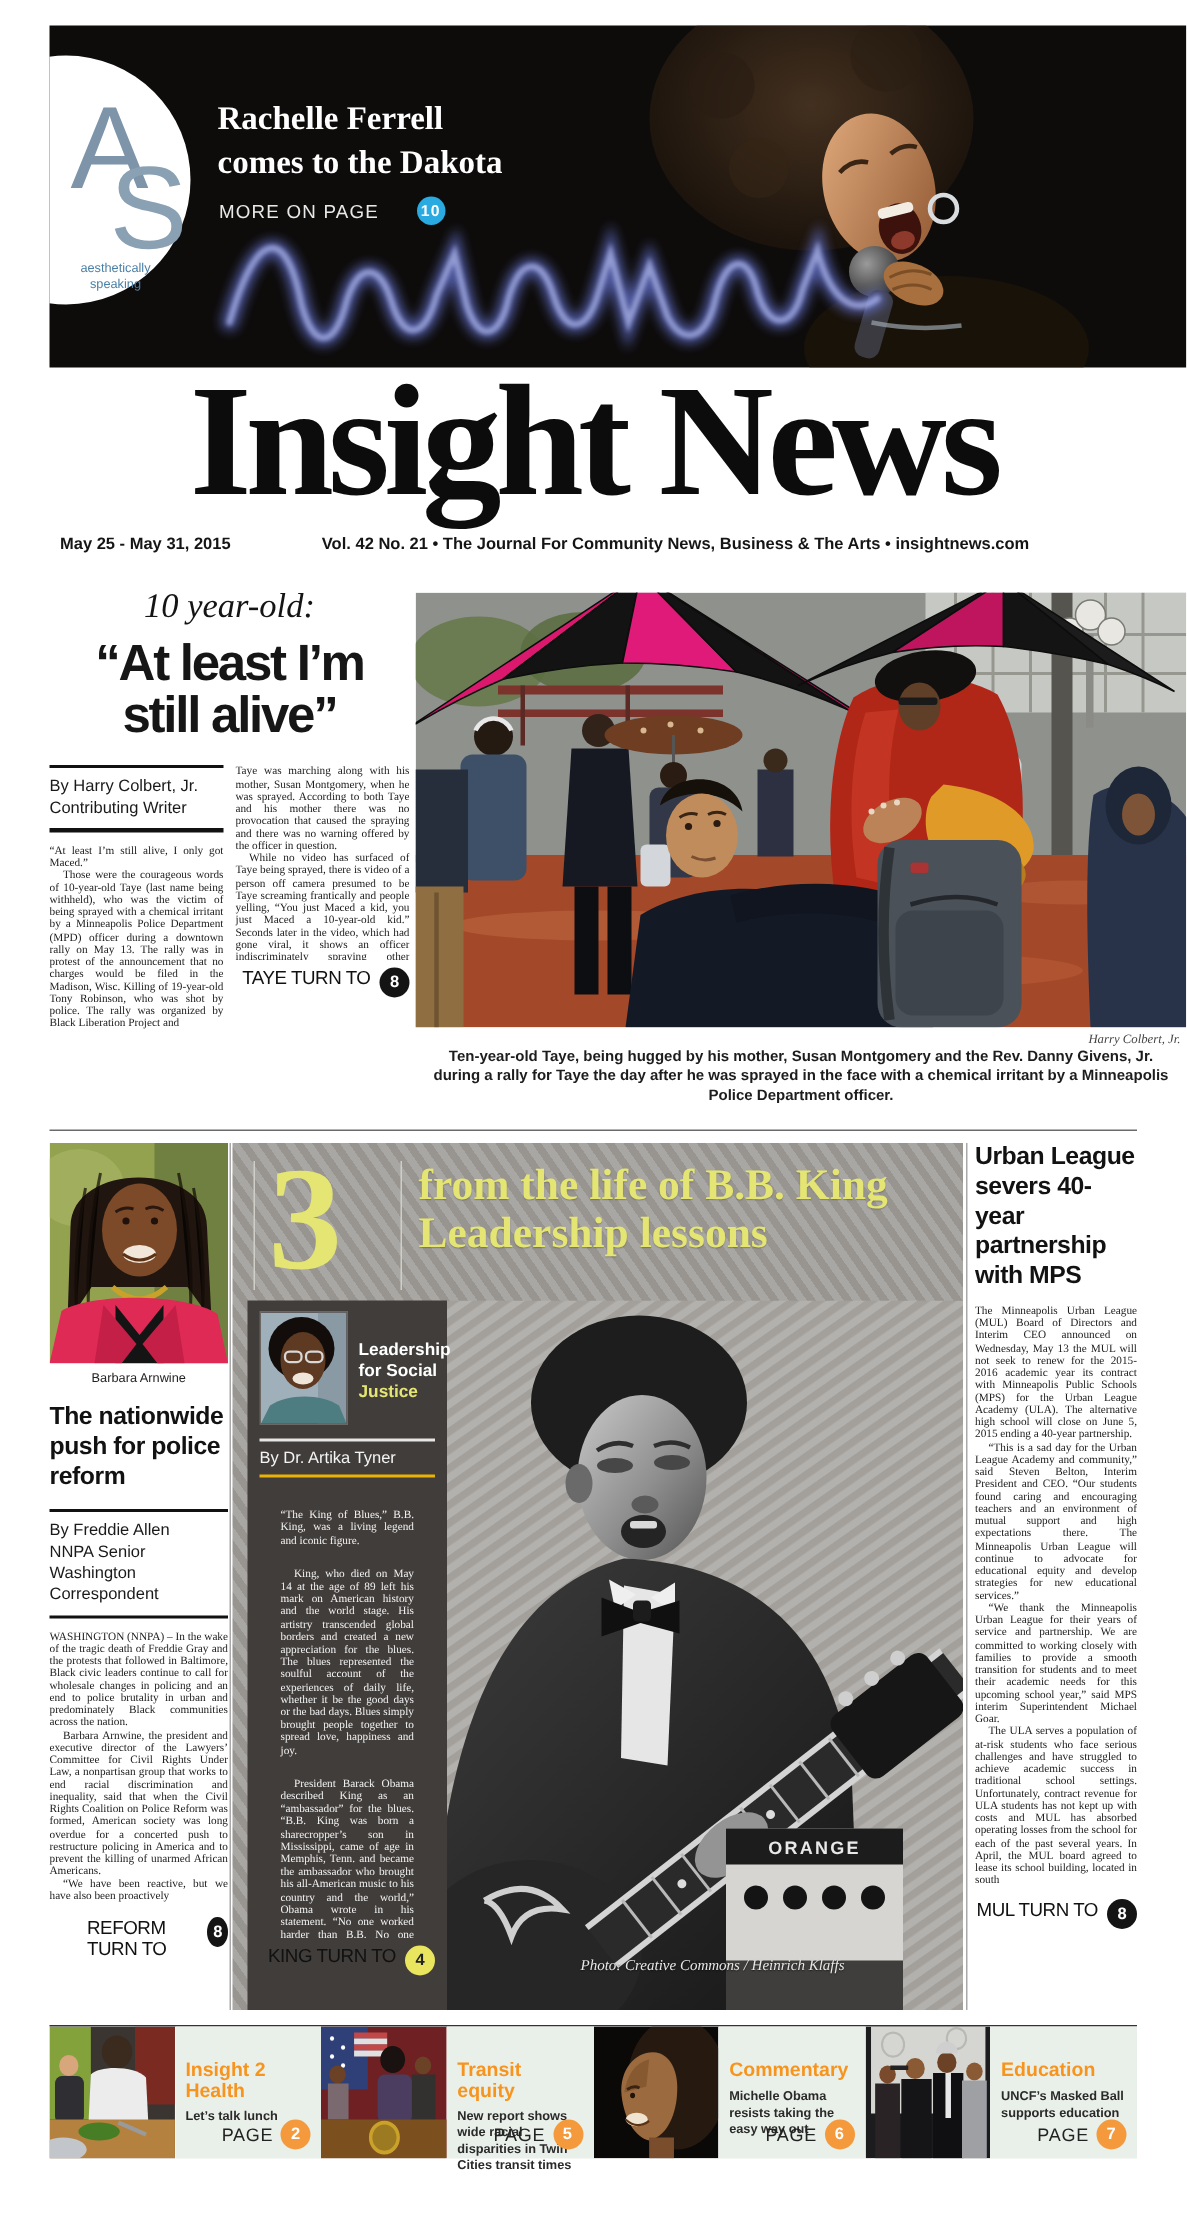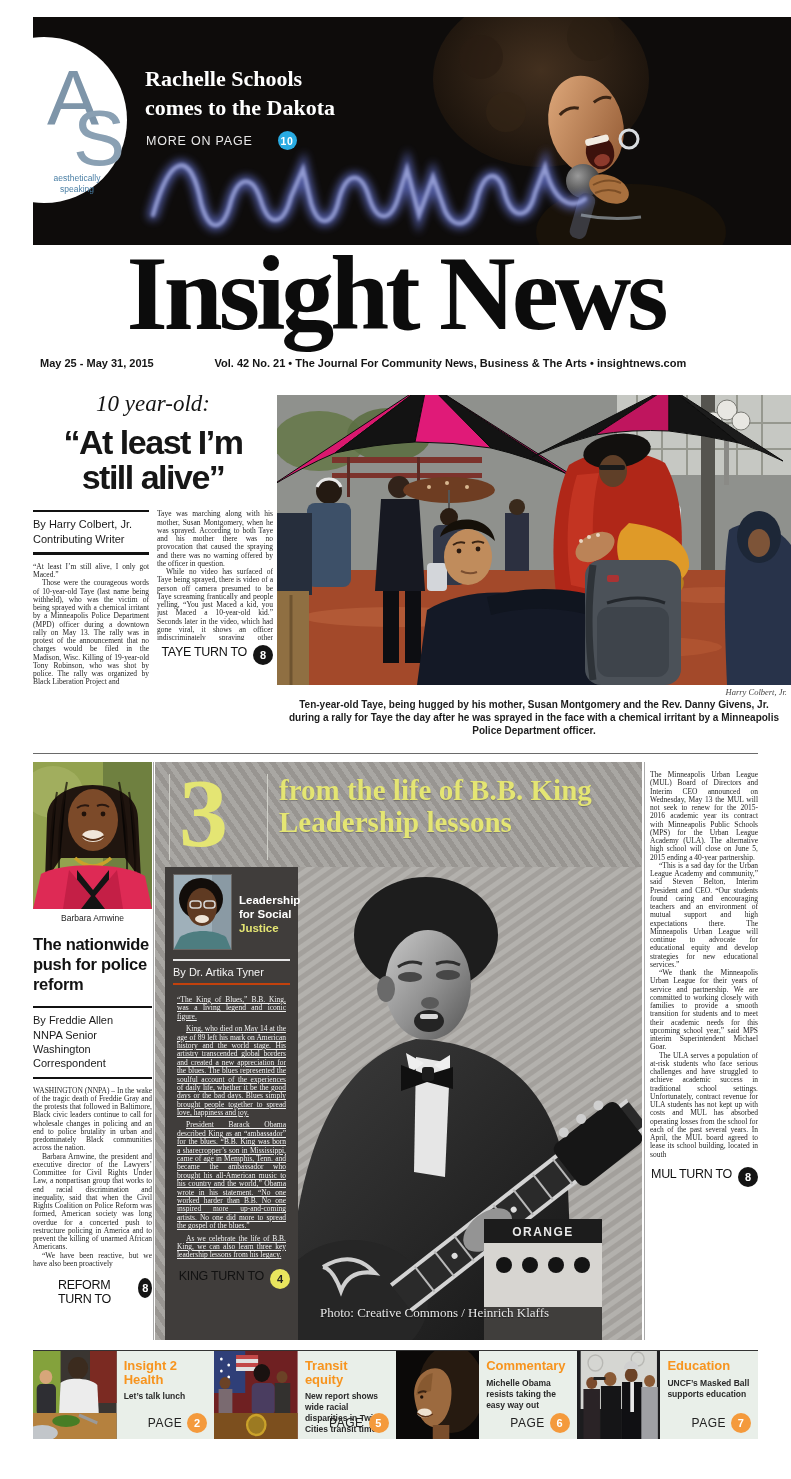--- a/index.html
+++ b/index.html
@@ -73,42 +73,42 @@
   .feature-number{position:absolute;left:24px;top:2px;font-family:"Liberation Serif",serif;font-weight:700;
                   font-size:98px;line-height:1;color:#e4e573;}
   .feature-headline{position:absolute;left:124px;top:12px;font-family:"Liberation Serif",serif;font-weight:700;
                     font-size:29px;line-height:1.12;color:#e4e573;text-shadow:0 1px 1px rgba(0,0,0,.25);}
   .feature-panel{position:absolute;left:10px;top:105px;width:133px;height:473px;background:#403d3b;
                  padding:7px 8px;box-sizing:border-box;color:#fff;}
   .panel-top{display:flex;gap:7px;}
   .series-label{font-family:"Liberation Sans",sans-serif;font-weight:700;font-size:11.5px;line-height:1.2;
                 color:#fff;padding-top:20px;}
   .series-label .justice{color:#e4e573;}
-  .panel-byline{border-top:2px solid #e6e6e6;border-bottom:2px solid #c2410c;padding:5px 0;
+  .panel-byline{border-top:2px solid #e6e6e6;border-bottom:2px solid #eab308;padding:5px 0;
                 font-family:"Liberation Sans",sans-serif;font-size:11px;margin:9px 0 7px;color:#f4f4f4;}
-  .panel-body p{margin:4px;font-size:7.5px;line-height:1.12;text-align:justify;color:#f2f2f2;text-decoration:underline;}
+  .panel-body p{margin:14px;font-size:7.5px;line-height:1.12;text-align:justify;color:#f2f2f2;}
   .panel-body p + p{text-indent:9px;}
   .panel-body{max-height:300px;overflow:hidden;}
   .king-photo{position:absolute;left:143px;top:105px;width:344px;height:473px;}
   .amp-label{position:absolute;left:329px;top:459px;width:118px;height:22px;display:flex;align-items:center;
              justify-content:center;font-family:"Liberation Sans",sans-serif;font-weight:700;font-size:12px;
              letter-spacing:1.5px;color:#e9e9e9;}
-  .king-credit{position:absolute;left:165px;top:543px;width:310px;
-               font-size:13px;color:#e8e8e8;text-shadow:0 1px 1px rgba(0,0,0,.6);}
+  .king-credit{position:absolute;left:165px;top:543px;width:310px;text-align:center;font-style:italic;
+               font-size:10px;color:#e8e8e8;text-shadow:0 1px 1px rgba(0,0,0,.6);}
 
   
   .mul{position:absolute;left:650px;top:762px;width:108px;}
   .mul-body{margin-top:9px;}
   .mul .turn-row{margin-top:8px;}
 
   
   .teasers{position:absolute;left:33px;top:1350px;width:725px;height:88px;display:flex;border-top:1px solid #333;}
   .t-photo{flex:1;position:relative;overflow:hidden;}
   .t-photo svg{display:block;width:100%;height:100%;}
-  .t-box{flex:1;background:#e9efe9;padding:8px 7px;position:relative;font-family:"Liberation Sans",sans-serif;box-sizing:border-box;}
+  .t-box{flex:1;background:#e9efe9;padding:22px 7px;position:relative;font-family:"Liberation Sans",sans-serif;box-sizing:border-box;}
   .t-title{color:#f7941e;font-weight:700;font-size:13px;line-height:1.05;}
   .t-blurb{font-size:8.5px;line-height:1.3;margin-top:5px;color:#2a2a2a;font-weight:700;}
   .t-page{position:absolute;right:7px;bottom:6px;display:flex;align-items:center;gap:5px;
           font-size:12px;color:#222;letter-spacing:.5px;}
   .fill-svg{display:block;width:100%;height:100%;}
 </style>
 </head>
 <body>
 
 <div class="page">
@@ -157,21 +157,21 @@
     </svg>
     <div class="banner-circle">
       <span class="logo-a">A</span>
       <span class="logo-s">S</span>
       <div class="logo-tagline">
         <div>aesthetically</div>
         <div>speaking</div>
       </div>
     </div>
     <div class="banner-headline">
-      <div>Rachelle Schools</div>
+      <div>Rachelle Ferrell</div>
       <div>comes to the Dakota</div>
     </div>
     <div class="banner-more">
       <span>MORE ON PAGE</span>
       <span class="badge blue">10</span>
     </div>
   </div>
 
   <div class="masthead-title">Insight News</div>
   <div class="masthead-meta">
@@ -458,20 +458,21 @@
         <p>As we celebrate the life of B.B. King, we can also learn three key leadership lessons from his legacy.</p>
       </div>
       <div class="turn-row">
         <span>KING TURN TO</span>
         <span class="badge yellow">4</span>
       </div>
     </div>
   </div>
 
   <div class="mul">
+    <div class="col-headline">Urban League severs 40-year partnership with MPS</div>
     <div class="body-text mul-body">
       <p>The Minneapolis Urban League (MUL) Board of Directors and Interim CEO announced on Wednesday, May 13 the MUL will not seek to renew for the 2015-2016 academic year its contract with Minneapolis Public Schools (MPS) for the Urban League Academy (ULA). The alternative high school will close on June 5, 2015 ending a 40-year partnership.</p>
       <p>“This is a sad day for the Urban League Academy and community,” said Steven Belton, Interim President and CEO. “Our students found caring and encouraging teachers and an environment of mutual support and high expectations there. The Minneapolis Urban League will continue to advocate for educational equity and develop strategies for new educational services.”</p>
       <p>“We thank the Minneapolis Urban League for their years of service and partnership. We are committed to working closely with families to provide a smooth transition for students and to meet their academic needs for this upcoming school year,” said MPS interim Superintendent Michael Goar.</p>
       <p>The ULA serves a population of at-risk students who face serious challenges and have struggled to achieve academic success in traditional school settings. Unfortunately, contract revenue for ULA students has not kept up with costs and MUL has absorbed operating losses from the school for each of the past several years. In April, the MUL board agreed to lease its school building, located in south</p>
     </div>
     <div class="turn-row">
       <span>MUL TURN TO</span>
       <span class="badge black">8</span>
     </div>

